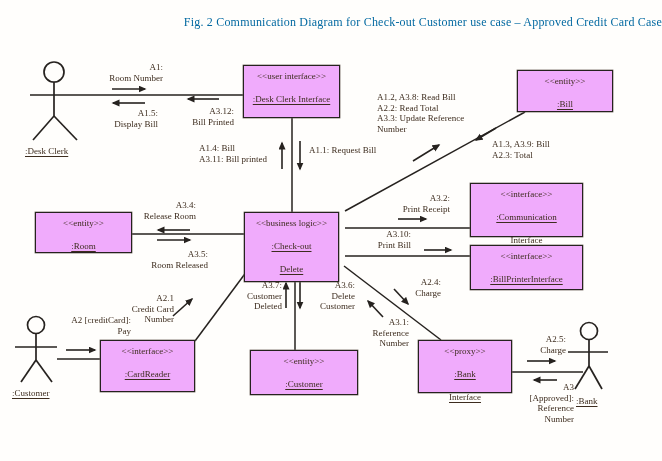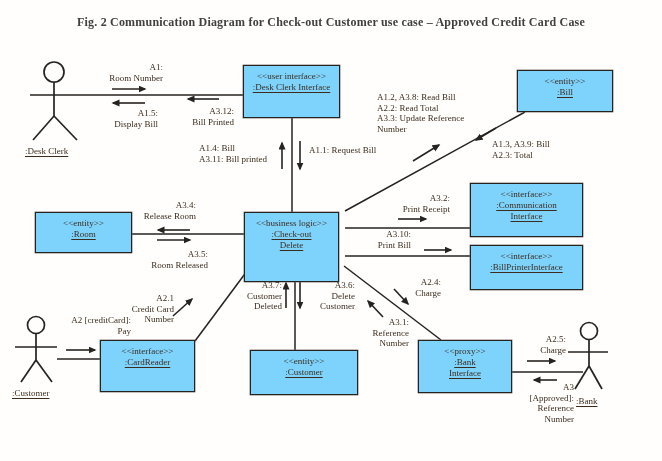--- a/index.html
+++ b/index.html
@@ -1,32 +1,32 @@
 <!DOCTYPE html>
 <html><head>
 <meta charset="utf-8">
 <style>
   html,body{margin:0;padding:0;background:#e8e8e8;}
   .frame{
     position:relative;width:662px;height:461px;background:#fffefc;overflow:hidden;
     font-family:"Liberation Serif","DejaVu Serif",serif;color:#3d2c1e;
   }
   .title{
-    position:absolute;left:0;top:15px;width:100%;text-align:center;
-    font-size:12px;font-weight:bold;color:#404040;letter-spacing:.2px;
+    position:absolute;left:0;top:15px;width:100%;text-align:right;
+    font-size:12px;font-weight:normal;color:#0369a1;letter-spacing:.2px;
   }
   svg.layer{position:absolute;left:0;top:0;}
   .box{
-    position:absolute;border:1.6px solid #26221f;background:#7dd3fc;
+    position:absolute;border:1.6px solid #26221f;background:#f0abfc;
     display:flex;flex-direction:column;align-items:center;
     padding-top:5px;box-sizing:border-box;font-size:9px;line-height:11px;
     text-align:center;box-shadow:0 0 0 .4px #6b625a;
   }
   .box .stereo{display:block;white-space:nowrap;}
-  .box .oname{display:block;white-space:nowrap;text-decoration:underline;text-underline-offset:1.5px;}
+  .box .oname{display:block;white-space:nowrap;text-decoration:underline;text-underline-offset:1.5px;margin-top:12px;}
   .msg{position:absolute;font-size:9px;line-height:10.5px;text-align:right;}
   .msg.la{text-align:left;}
   .msg span{display:block;white-space:nowrap;}
   .actor-label{
     position:absolute;font-size:9px;white-space:nowrap;
     text-decoration:underline;text-underline-offset:1.5px;
   }
 </style>
 </head>
 <body>

